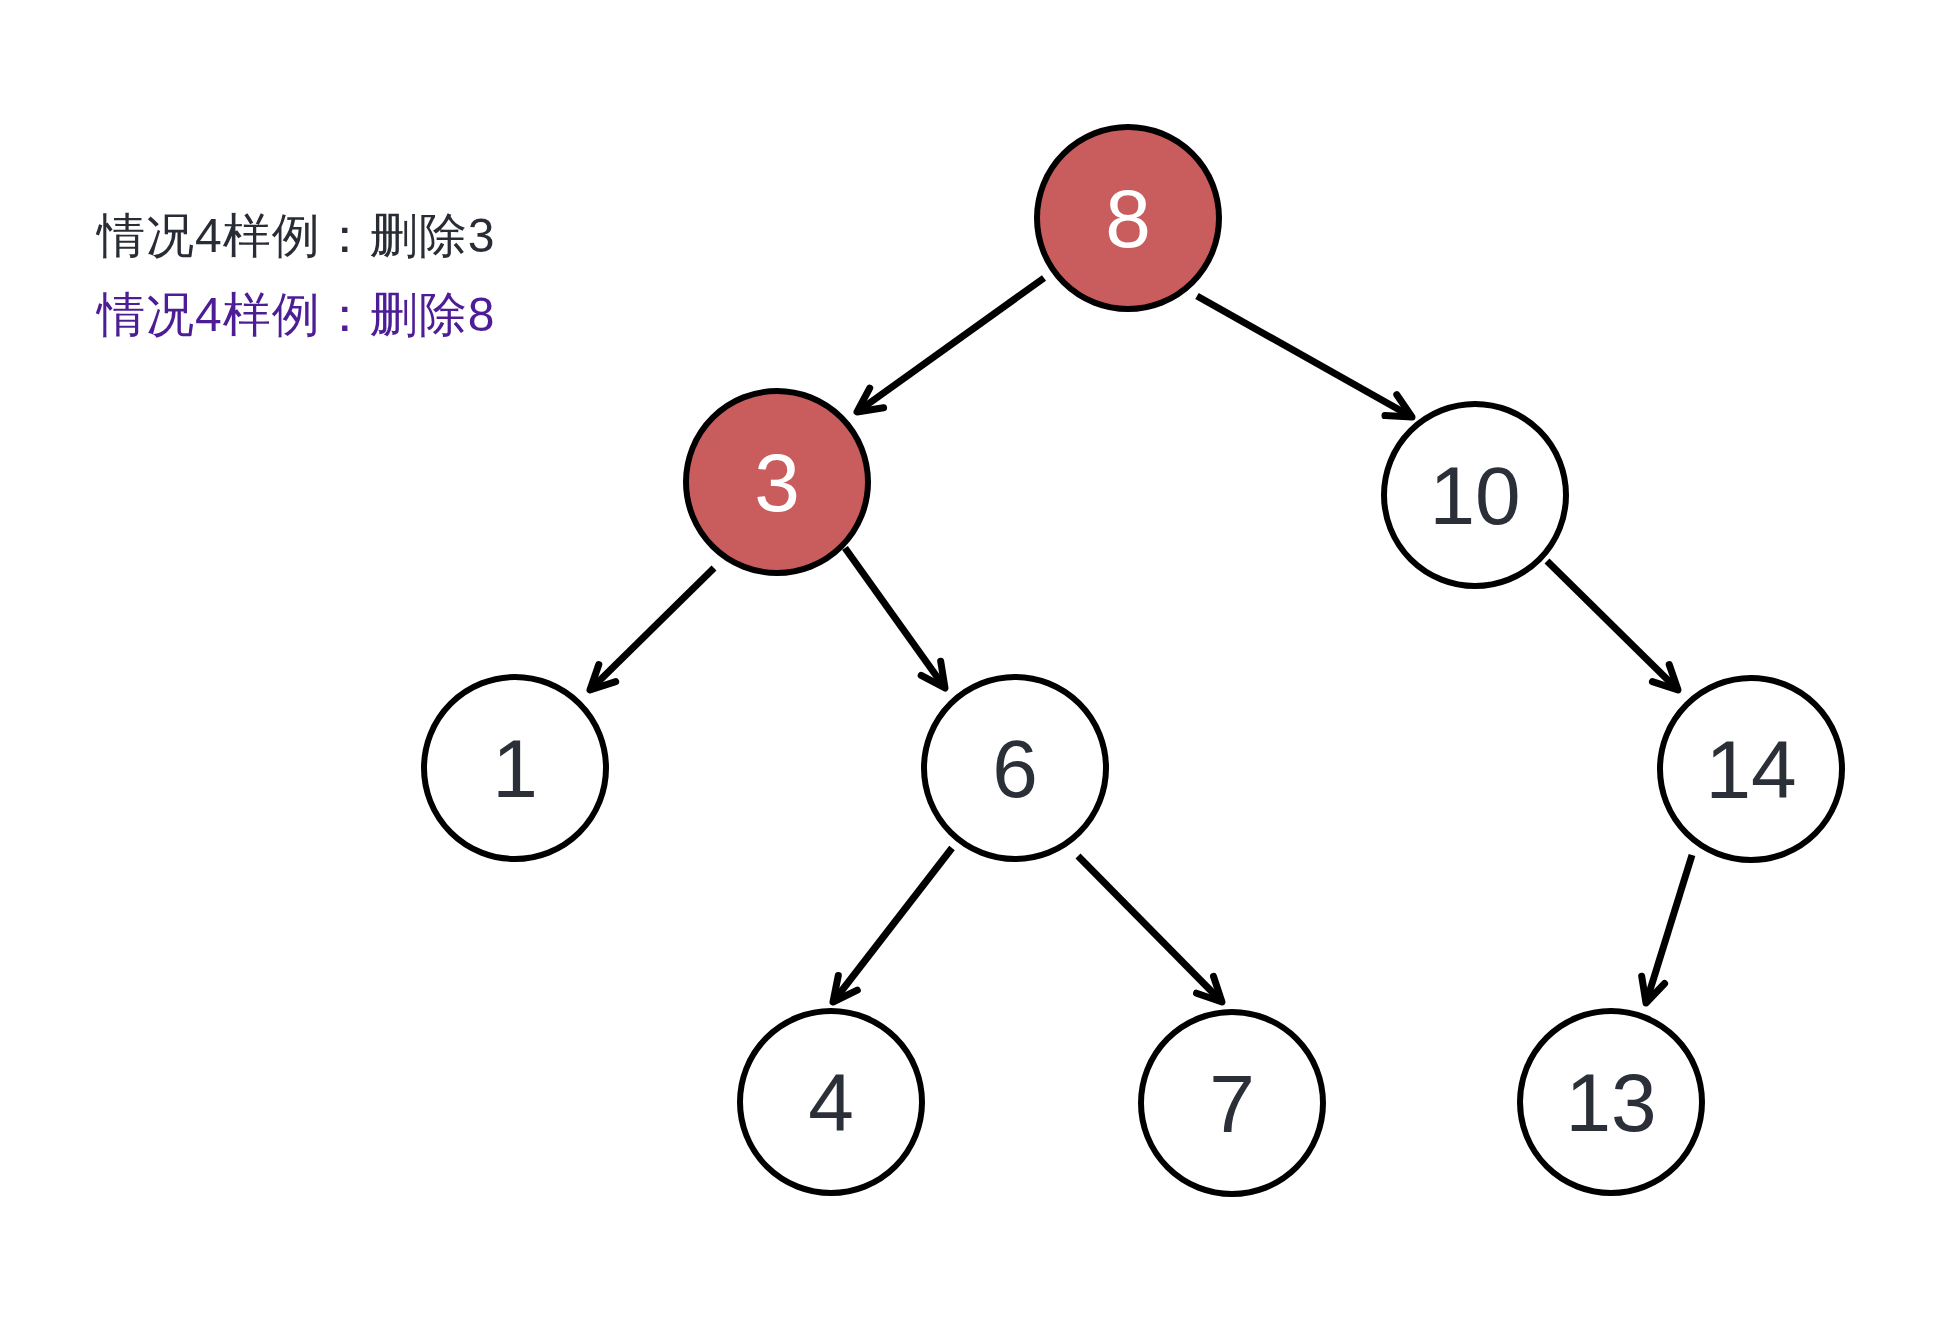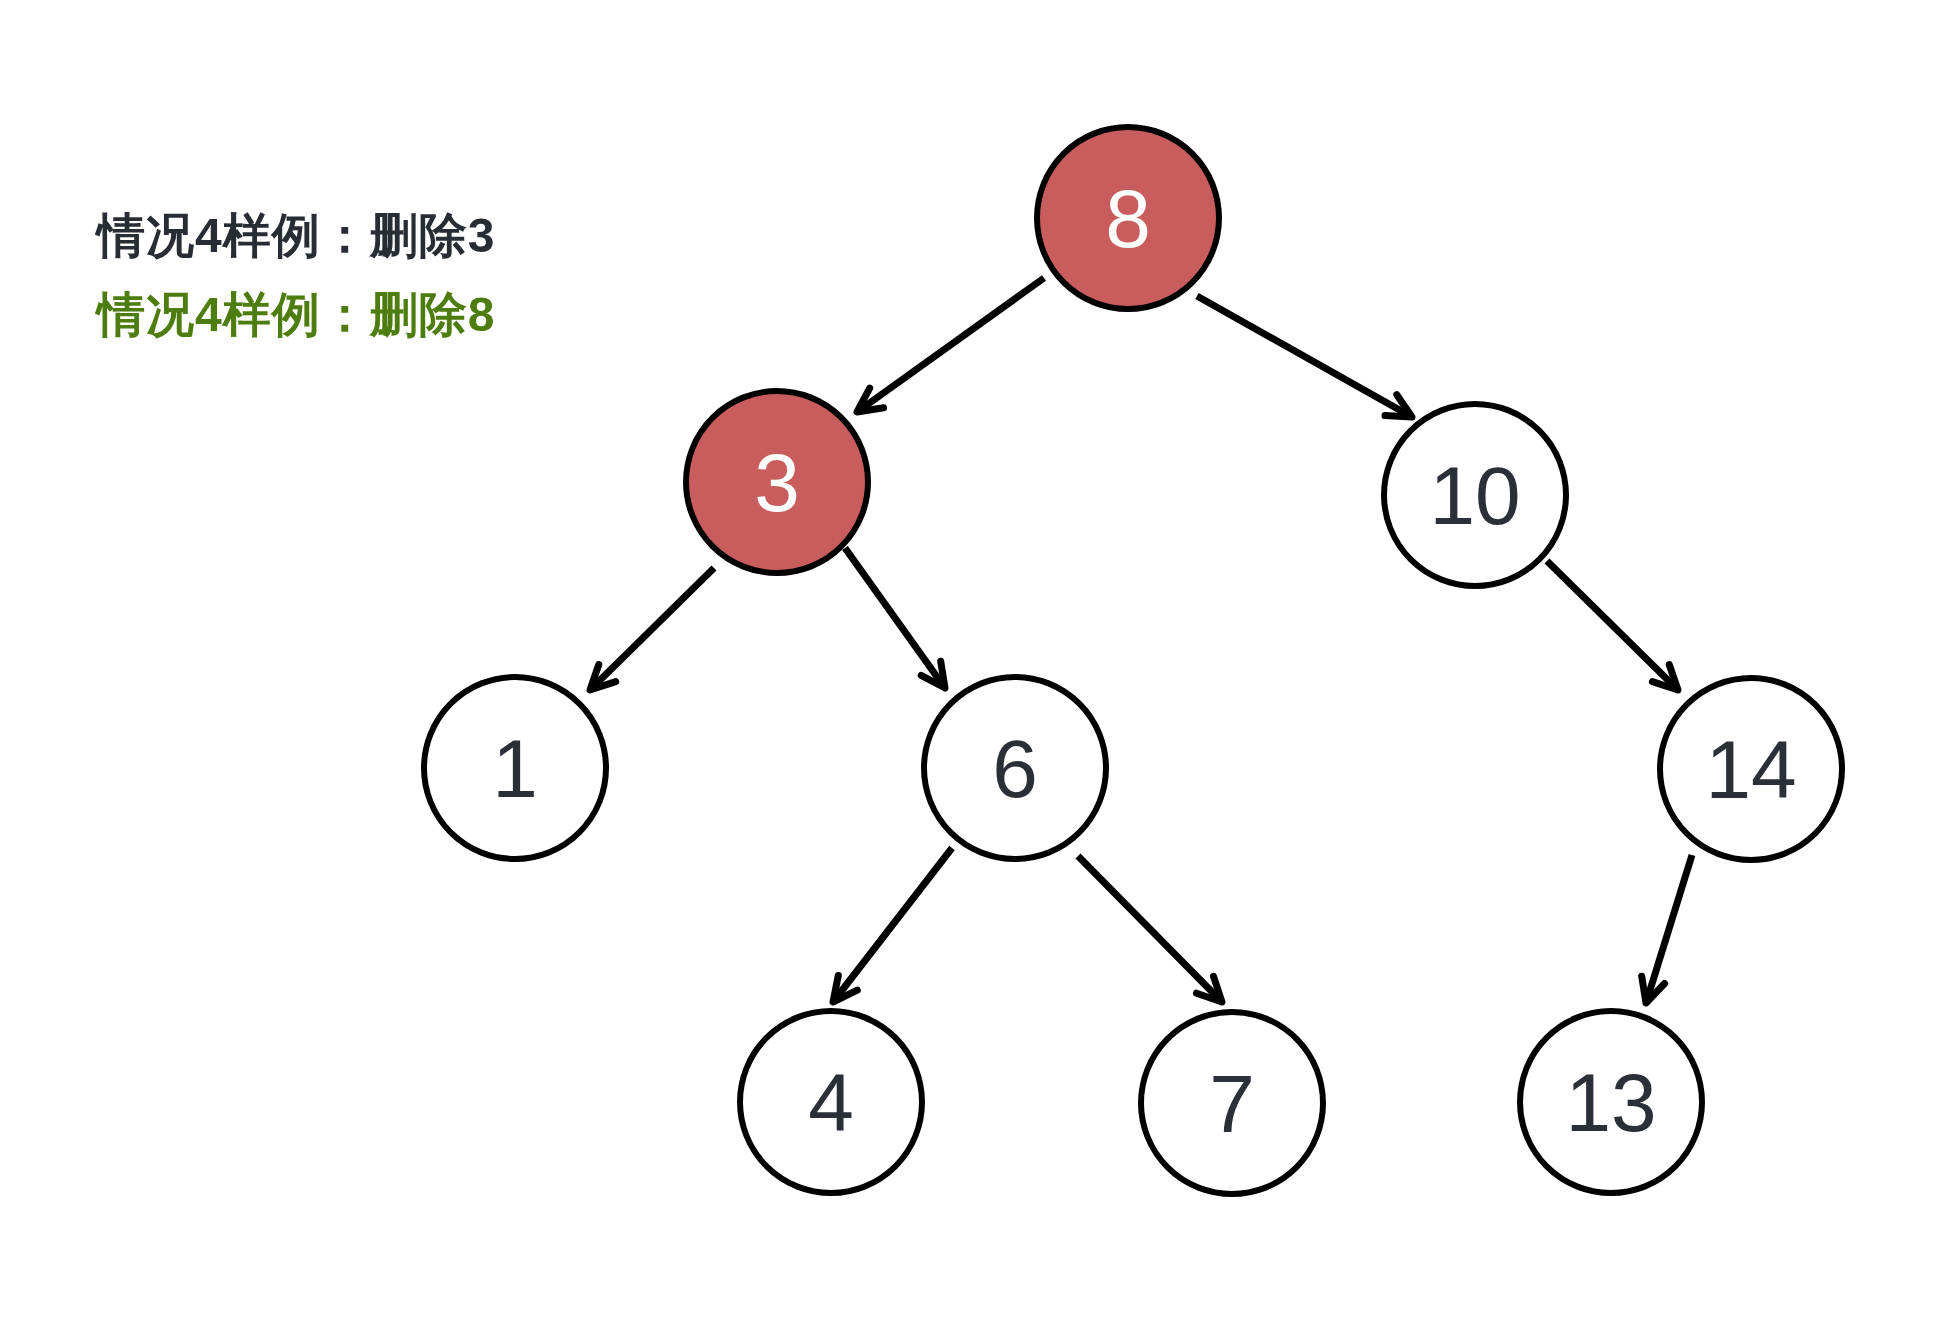--- a/index.html
+++ b/index.html
@@ -17,21 +17,21 @@
     background: #ffffff;
   }
   .annotations {
     position: absolute;
     left: 97px;
     top: 206px;
     z-index: 2;
   }
   .annotation {
     font-size: 48px;
-    font-weight: 700;
+    font-weight: 400;
     letter-spacing: 1px;
     line-height: 59px;
     margin-bottom: 20px;
     white-space: nowrap;
   }
   svg.tree {
     position: absolute;
     left: 0;
     top: 0;
     z-index: 1;
@@ -43,21 +43,21 @@
     text-anchor: middle;
   }
 </style>
 </head>
 <body style="background: rgb(255, 255, 255);">
 
 <div class="canvas">
 
   <div class="annotations">
     <div class="annotation" style="color: rgb(40, 44, 52);">情况4样例：删除3</div>
-    <div class="annotation" style="color: #4d7c0f;">情况4样例：删除8</div>
+    <div class="annotation" style="color: #4c1d95;">情况4样例：删除8</div>
   </div>
 
   <svg class="tree" width="1936" height="1320" viewBox="0 0 1936 1320" xmlns="http://www.w3.org/2000/svg">
     <g id="edges-layer">
         <g>
           <line x1="1044" y1="278" x2="857" y2="412" stroke="#000000" stroke-width="7"></line>
           <path d="M 869.7 388.2 L 857 412 L 883.6 407.7" fill="none" stroke="#000000" stroke-width="7" stroke-linecap="round" stroke-linejoin="round"></path>
         </g>
         <g>
           <line x1="1197" y1="296" x2="1412" y2="417" stroke="#000000" stroke-width="7"></line>

